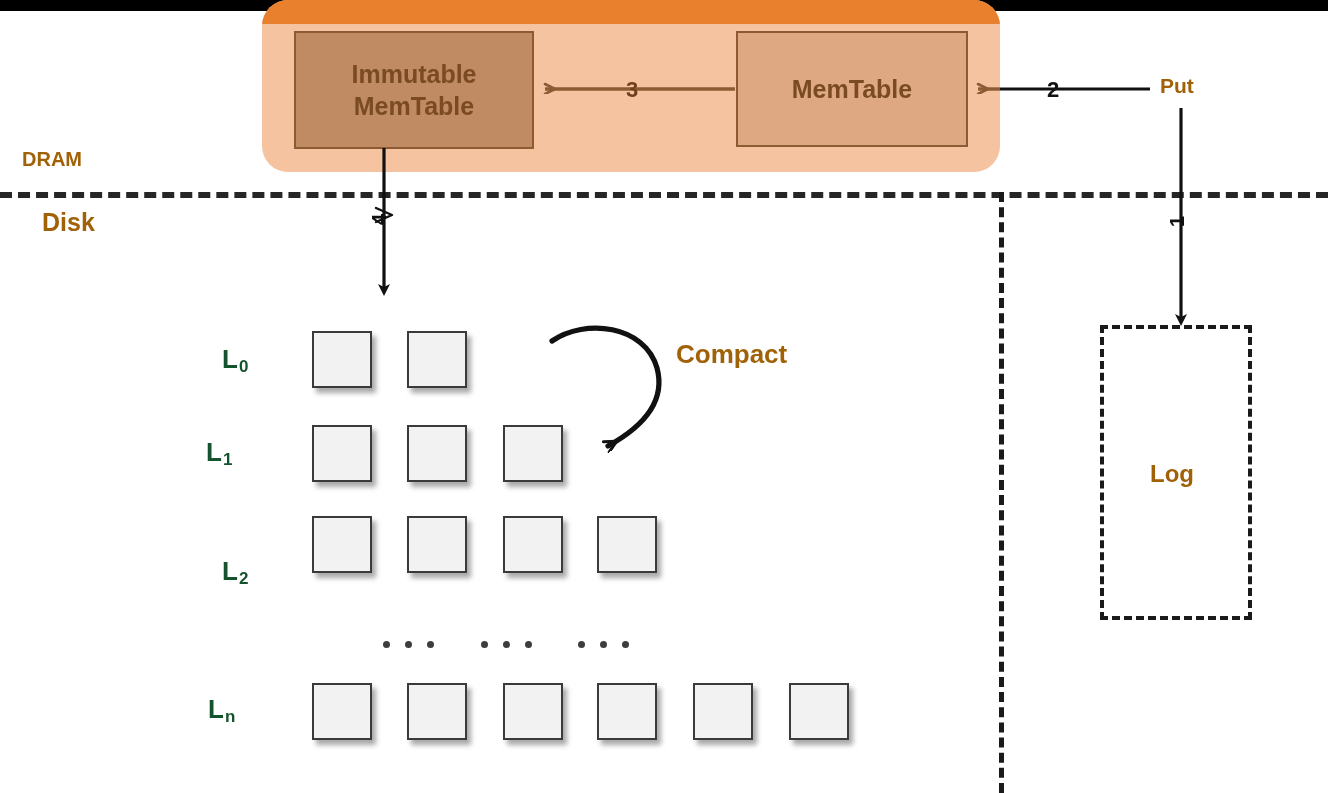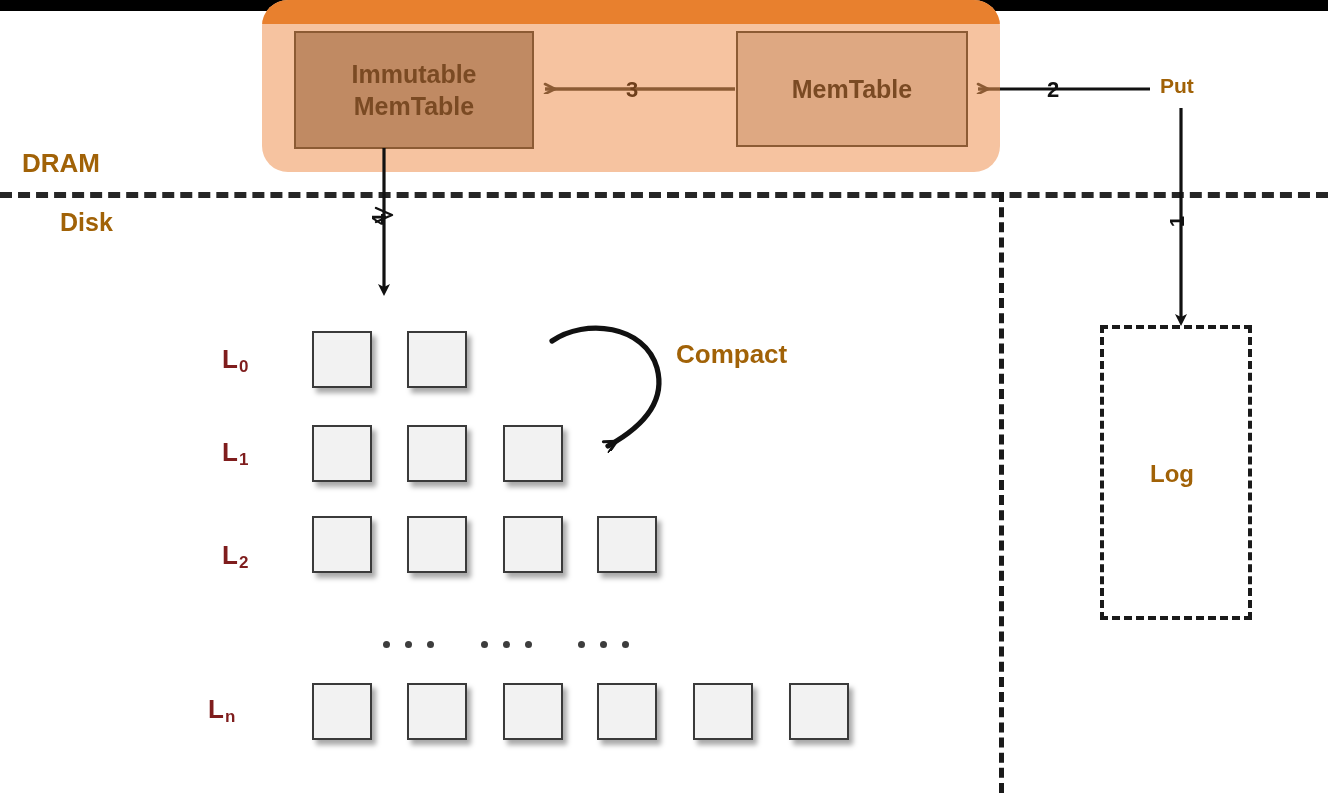--- a/index.html
+++ b/index.html
@@ -65,32 +65,32 @@
     background: #DEA882;
   }
 
   
   .txt {
     position: absolute;
     font-weight: bold;
     color: #a16207;
     white-space: nowrap;
   }
-  #label-dram { left: 22px; top: 148px; font-size: 26px; }
-  #label-disk { left: 60px; top: 208px; font-size: 25px; }
+  #label-dram { left: 22px; top: 148px; font-size: 20px; }
+  #label-disk { left: 42px; top: 208px; font-size: 25px; }
   #label-put  { left: 1160px; top: 74px; font-size: 21px; }
   #label-compact { left: 676px; top: 339px; font-size: 26px; }
   #label-log { left: 1150px; top: 460px; font-size: 24px; text-align: right; }
 
   
   .level-label {
     position: absolute;
     font-weight: bold;
     font-size: 26px;
-    color: #7f1d1d;
+    color: #14532d;
     white-space: nowrap;
   }
   .level-label sub {
     font-size: 17px;
     font-weight: bold;
     vertical-align: baseline;
     position: relative;
     top: 4px;
     left: 1px;
   }
@@ -183,22 +183,22 @@
   <div class="txt" id="label-put">Put</div>
   <div class="txt" id="label-compact">Compact</div>
 
   <div class="divider-h"></div>
   <div class="divider-v"></div>
 
   <div id="log-box"></div>
   <div class="txt" id="label-log">Log</div>
 
   <div class="level-label" style="left:222px; top:344px;"><span>L</span><sub>0</sub></div>
-  <div class="level-label" style="left:222px; top:437px;"><span>L</span><sub>1</sub></div>
-  <div class="level-label" style="left:222px; top:540px;"><span>L</span><sub>2</sub></div>
+  <div class="level-label" style="left:206px; top:437px;"><span>L</span><sub>1</sub></div>
+  <div class="level-label" style="left:222px; top:556px;"><span>L</span><sub>2</sub></div>
   <div class="level-label" style="left:208px; top:694px;"><span>L</span><sub>n</sub></div>
 
   <div class="sst" style="left:312px; top:331px;"></div>
   <div class="sst" style="left:407px; top:331px;"></div>
 
   <div class="sst" style="left:312px; top:425px;"></div>
   <div class="sst" style="left:407px; top:425px;"></div>
   <div class="sst" style="left:503px; top:425px;"></div>
 
   <div class="sst" style="left:312px; top:516px;"></div>

